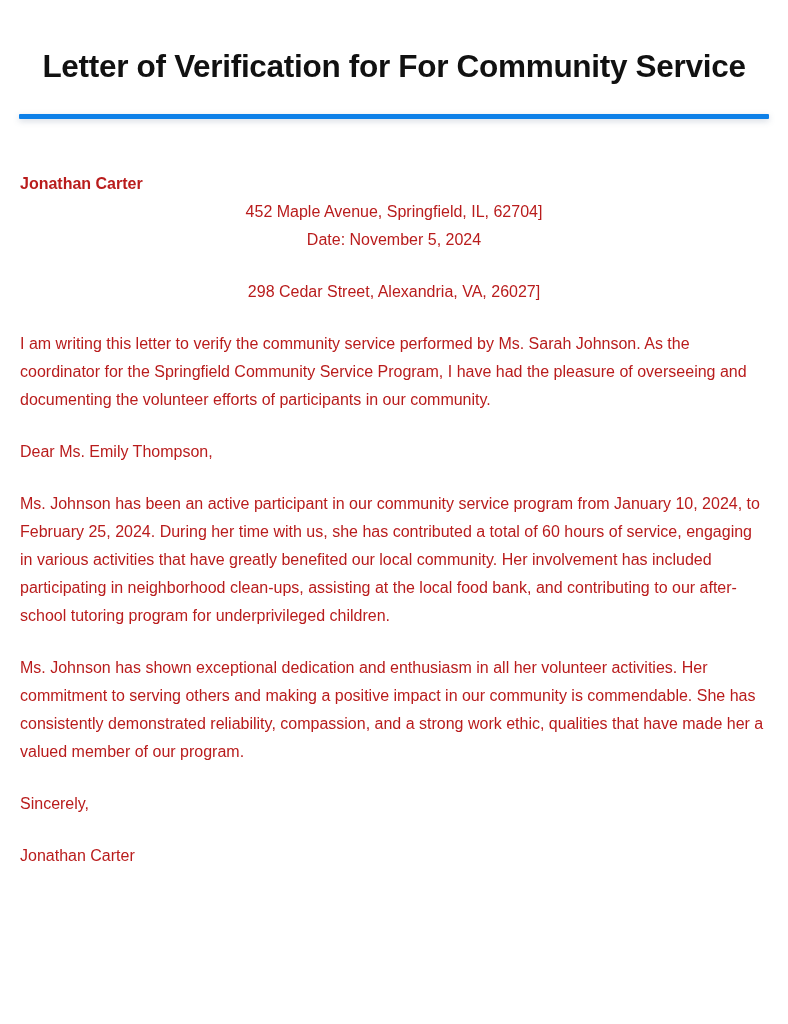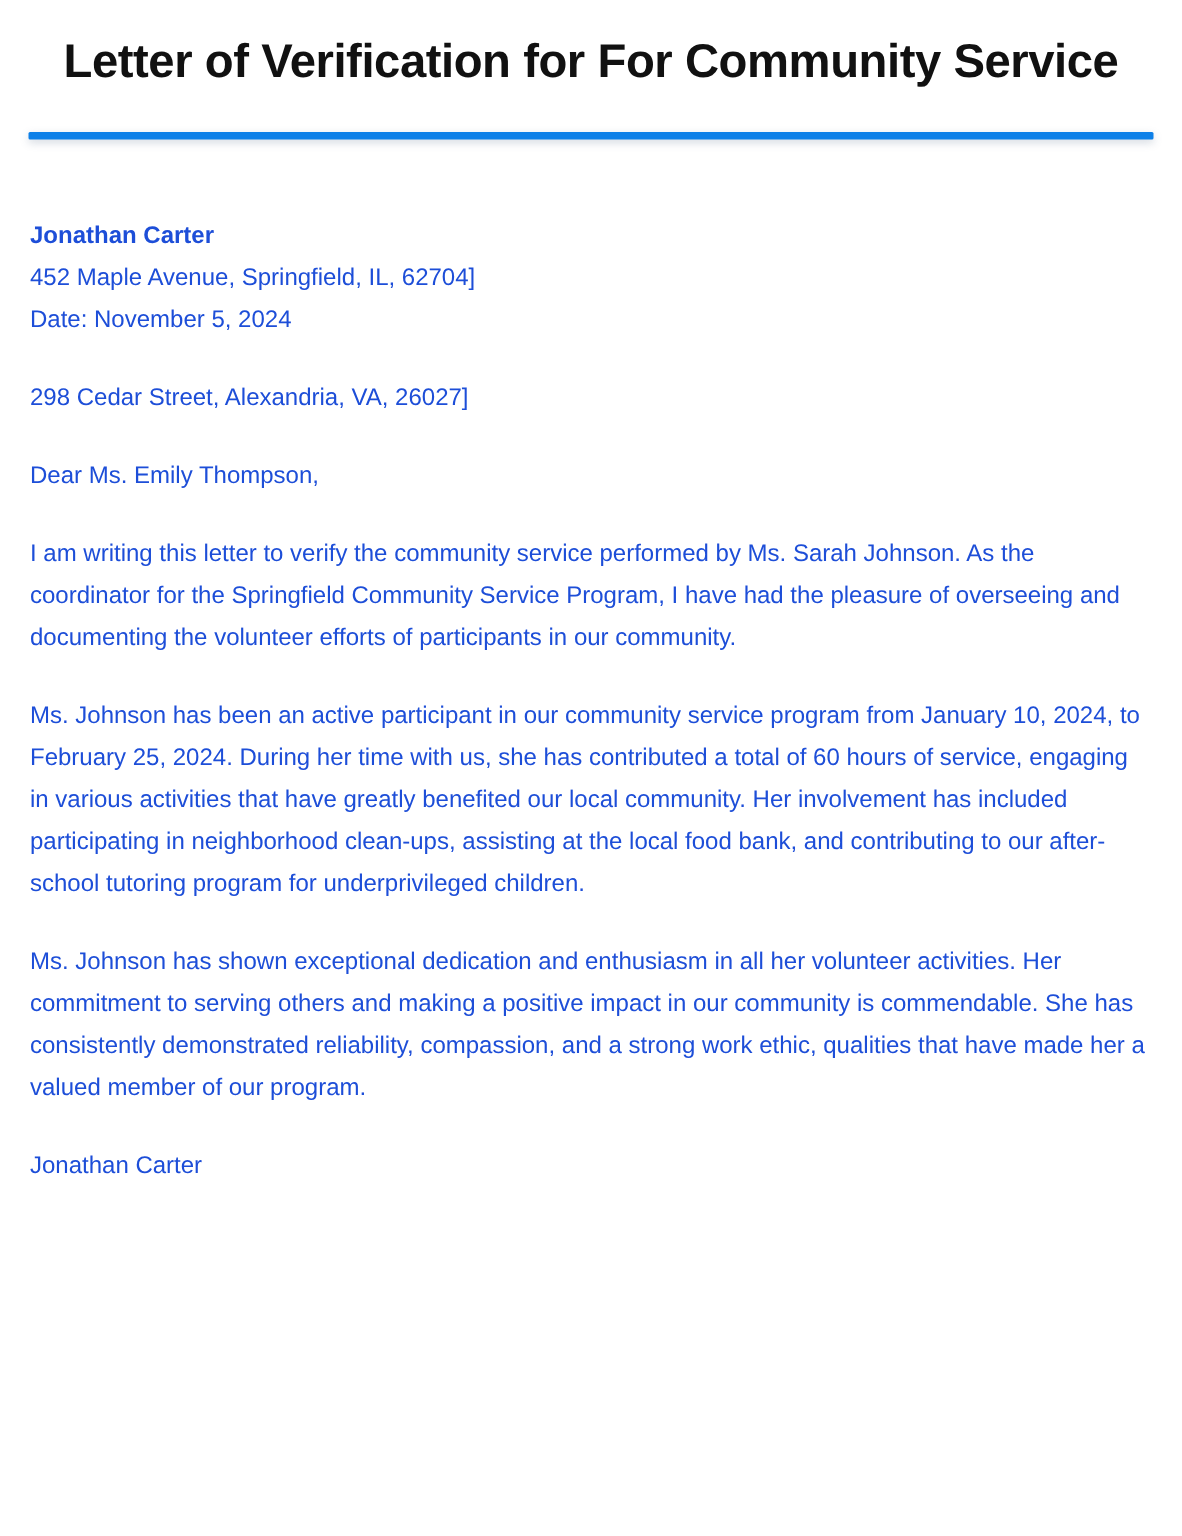--- a/index.html
+++ b/index.html
@@ -19,21 +19,21 @@
     position: relative;
     width: 788px;
     height: 1024px;
     box-sizing: border-box;
     padding: 0 20px;
   }
 
   
   .doc-title {
     margin: 0;
-    padding-top: 20px;
+    padding-top: 46px;
     text-align: center;
     font-size: 31.5px;
     font-weight: 700;
     letter-spacing: -0.3px;
     line-height: 40px;
     color: #111111;
   }
 
   .title-rule {
     margin-top: 28px;
@@ -41,40 +41,41 @@
     width: 750px;
     height: 5px;
     border-radius: 1px;
     background: #0d80e8;
     box-shadow: 0 2px 6px rgba(90, 110, 140, 0.28);
   }
 
   
   .letter-body {
     margin-top: 51px;
-    color: #1d4ed8;
+    color: #b91c1c;
     font-size: 16px;
     line-height: 28px;
   }
 
   .block {
     margin: 0 0 12px 0;
   }
 
   .block.spaced {
     margin-bottom: 24px;
   }
 
   .name-line {
     font-weight: 700;
     display: block;
   }
 
   .addr-line {
     display: block;
+    text-align: center;
   }
 
   .para {
     margin: 0 0 24px 0;
     text-align: left;
   }
 
   .para:last-child {
     margin-bottom: 0;
   }
@@ -101,26 +102,27 @@
     <div class="block spaced">
       <span class="name-line">Jonathan Carter</span>
       <span class="addr-line">452 Maple Avenue, Springfield, IL, 62704]</span>
       <span class="addr-line">Date: November 5, 2024</span>
     </div>
 
     <div class="block spaced">
       <span class="addr-line">298 Cedar Street, Alexandria, VA, 26027]</span>
     </div>
 
+    <p class="para">I am writing this letter to verify the community service performed by Ms. Sarah Johnson. As the coordinator for the Springfield Community Service Program, I have had the pleasure of overseeing and documenting the volunteer efforts of participants in our community.</p>
+
     <p class="para">Dear Ms. Emily Thompson,</p>
-
-    <p class="para">I am writing this letter to verify the community service performed by Ms. Sarah Johnson. As the coordinator for the Springfield Community Service Program, I have had the pleasure of overseeing and documenting the volunteer efforts of participants in our community.</p>
 
     <p class="para">Ms. Johnson has been an active participant in our community service program from January 10, 2024, to February 25, 2024. During her time with us, she has contributed a total of 60 hours of service, engaging in various activities that have greatly benefited our local community. Her involvement has included participating in neighborhood clean-ups, assisting at the local food bank, and contributing to our after-school tutoring program for underprivileged children.</p>
 
     <p class="para">Ms. Johnson has shown exceptional dedication and enthusiasm in all her volunteer activities. Her commitment to serving others and making a positive impact in our community is commendable. She has consistently demonstrated reliability, compassion, and a strong work ethic, qualities that have made her a valued member of our program.</p>
 
 
+    <p class="closing">Sincerely,</p>
 
     <p class="signature">Jonathan Carter</p>
 
   </div>
 </div>
 
 </body></html>

